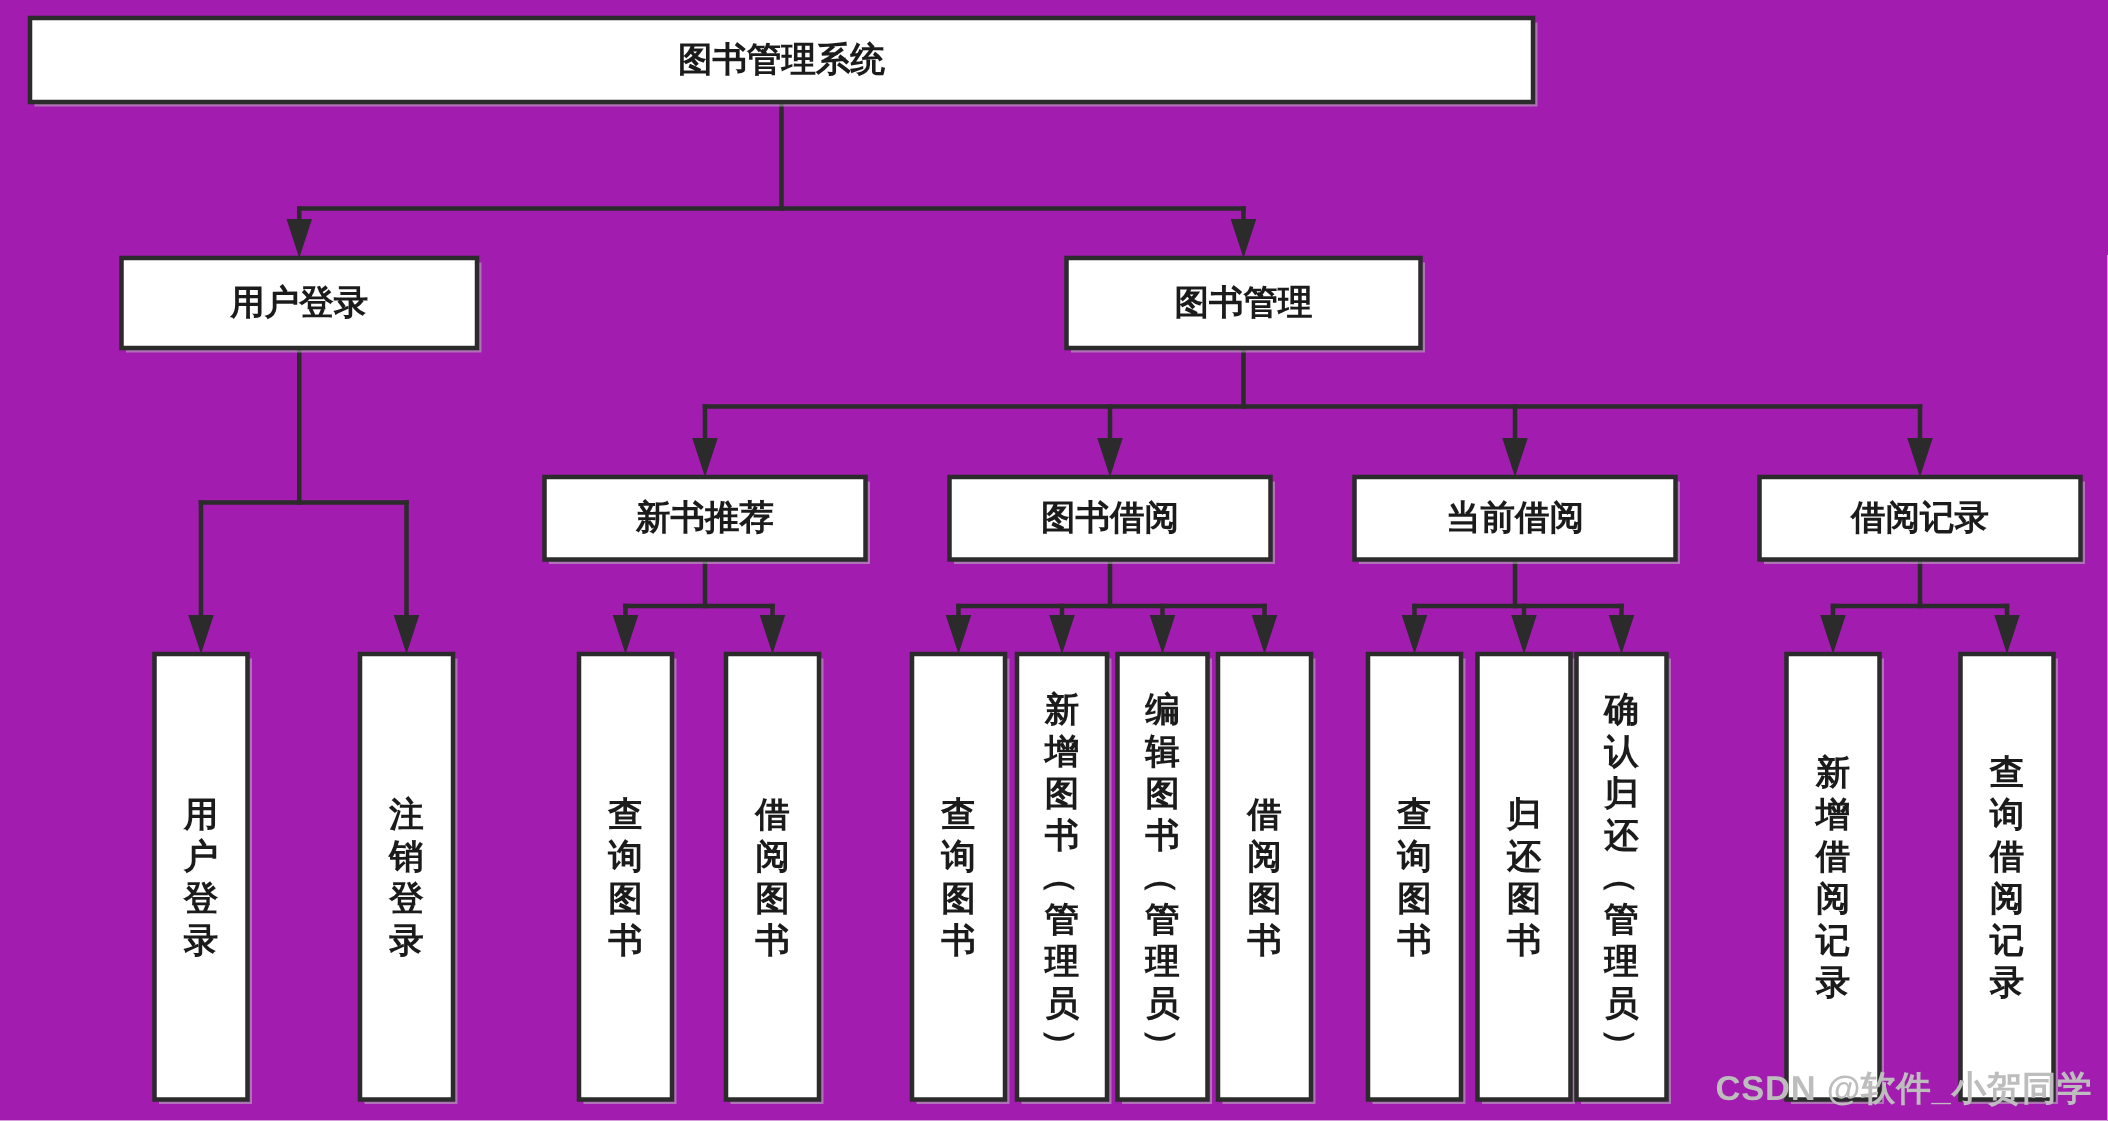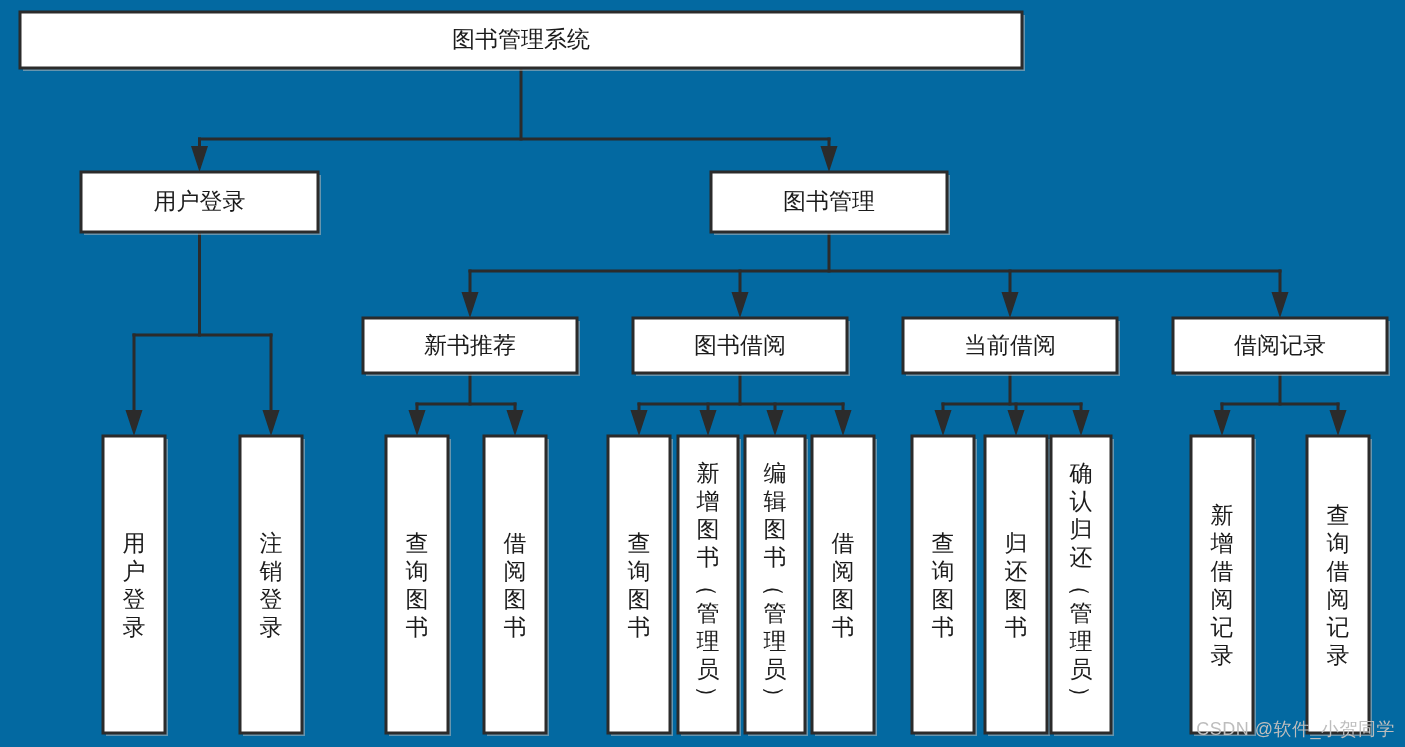--- a/index.html
+++ b/index.html
@@ -1,25 +1,25 @@
 <!DOCTYPE html>
 <html><head>
 <meta charset="utf-8">
 <style>
   html,body{margin:0;padding:0;background:#ffffff;}
   body{width:1405px;height:747px;font-family:"Liberation Sans","DejaVu Sans",sans-serif;}
-  #diagram-root{position:relative;width:1405px;height:747px;overflow:hidden;background:#0369a1;}
+  #diagram-root{position:relative;width:1405px;height:747px;overflow:hidden;background:#a21caf;font-weight:bold;}
   svg#flow{position:absolute;left:0;top:0;width:1405px;height:747px;display:block;}
   .node-box{fill:#ffffff;stroke:#2b2b2b;stroke-width:3;}
   .node-shadow{fill:#b9b9b9;opacity:.55;}
   .link{stroke:#2b2b2b;stroke-width:3;fill:none;stroke-linecap:square;}
   .arrow-head{fill:#2b2b2b;}
   .node-label-h{font-size:23px;fill:#1b1b1b;text-anchor:middle;dominant-baseline:middle;}
   .node-label-v{font-size:23px;fill:#1b1b1b;text-anchor:middle;}
-  .watermark{position:absolute;right:10px;bottom:6px;font-size:18px;color:#bdbdbd;
+  .watermark{position:absolute;right:10px;bottom:6px;font-size:23px;color:#bdbdbd;
              letter-spacing:.5px;white-space:nowrap;user-select:none;}
 </style>
 </head>
 <body>
 
 <div id="diagram-root">
   <svg id="flow" viewBox="0 0 1405 747">
     <g id="layer-links">
         <g>
           <line class="link" x1="521" y1="68" x2="521" y2="139"></line>

